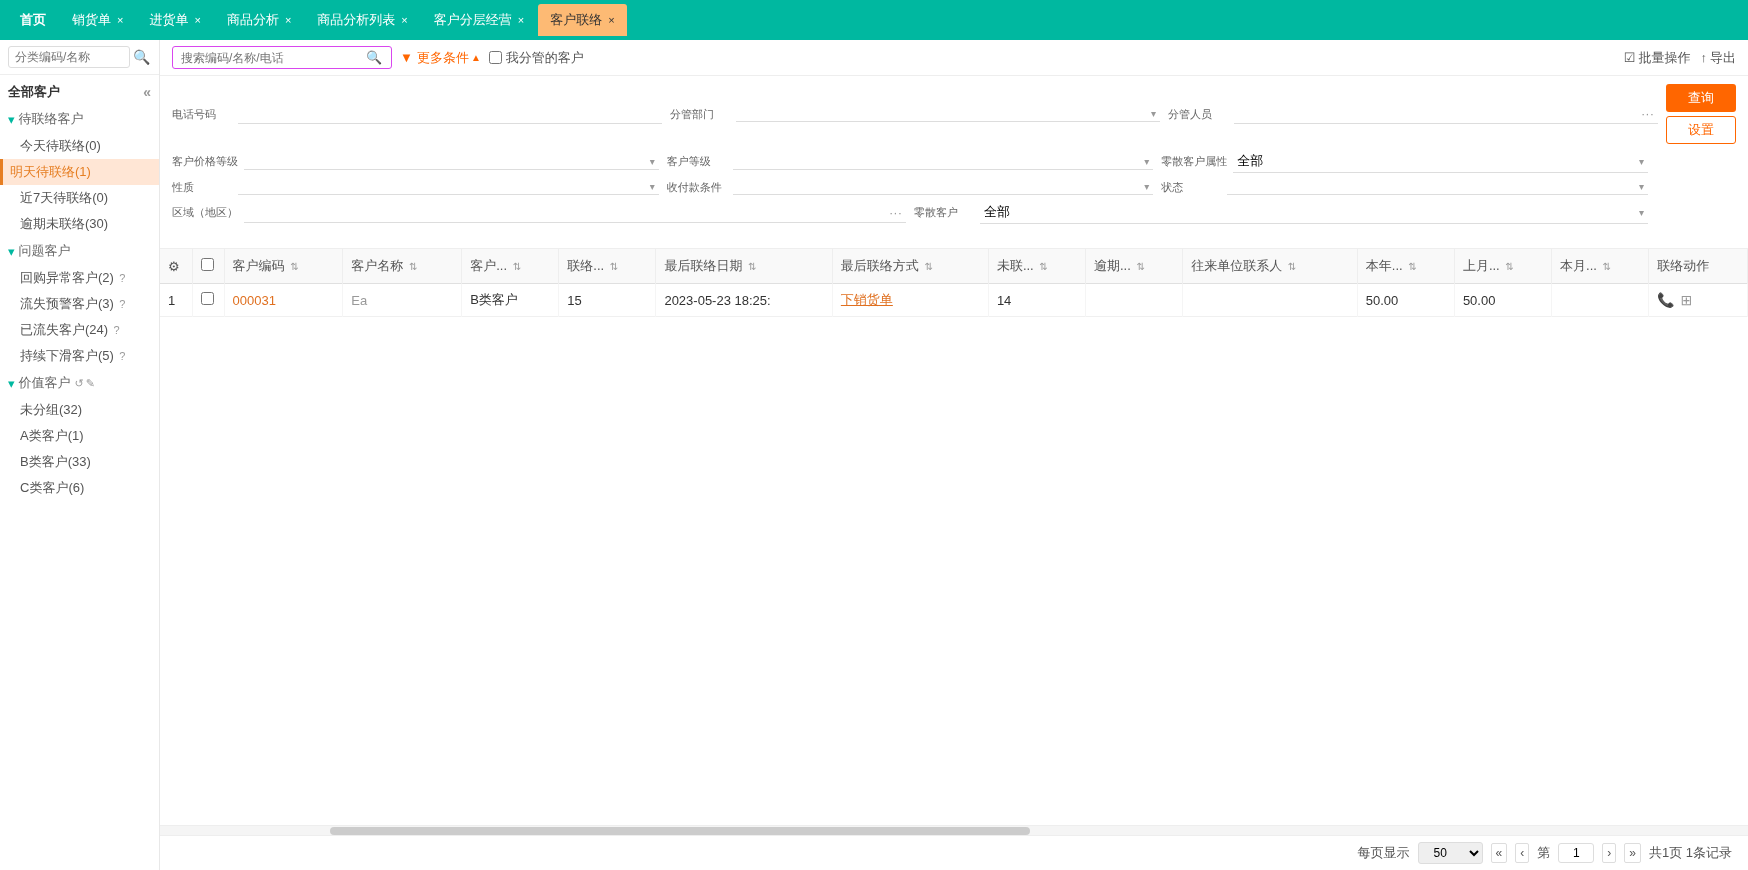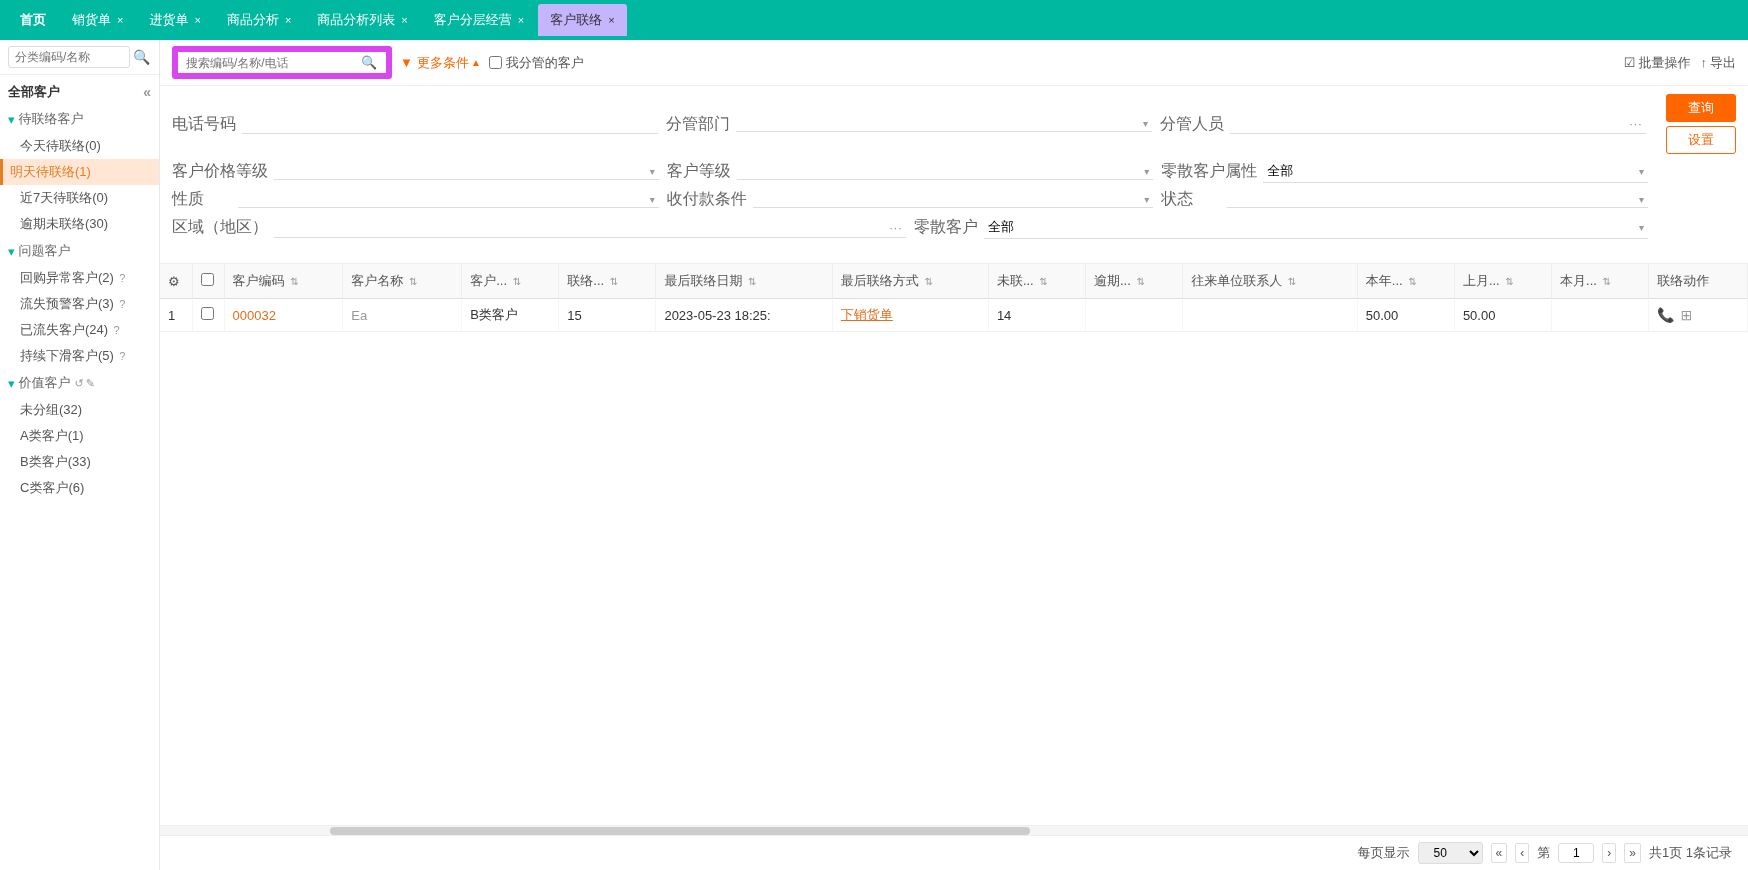--- a/index.html
+++ b/index.html
@@ -19,21 +19,21 @@
       padding: 4px 12px;
       cursor: pointer;
       border-radius: 3px 3px 0 0;
       white-space: nowrap;
       font-size: 13px;
       display: flex;
       align-items: center;
       gap: 4px;
       height: 32px;
     }
-    .nav-item.active { background: #c4b5fd; color: #333; border-radius: 3px 3px 0 0; }
+    .nav-item.active { background: #fdba74; color: #333; border-radius: 3px 3px 0 0; }
     .nav-item .close-x { font-size: 11px; color: inherit; margin-left: 2px; }
     .nav-home { font-weight: bold; }
 
     
     .main-layout {
       display: flex;
       height: calc(100vh - 40px);
     }
 
     
@@ -108,21 +108,21 @@
       background: #fff;
       padding: 6px 12px;
       display: flex;
       align-items: center;
       gap: 8px;
       border-bottom: 1px solid #eee;
     }
     .filter-search-wrap {
       display: flex;
       align-items: center;
-      border: 6px solid #d946ef;
+      border: 1px solid #d946ef;
       border-radius: 3px;
       padding: 3px 8px;
       width: 220px;
       background: #fff;
     }
     .filter-search-wrap input {
       border: none;
       outline: none;
       font-size: 12px;
       color: #999;
@@ -184,21 +184,21 @@
     }
     .adv-filter-row:last-child { margin-bottom: 16px; }
     .filter-field {
       display: flex;
       align-items: center;
       flex: 1;
       min-width: 0;
     }
     .filter-label {
       color: #666;
-      font-size: 16px;
+      font-size: 11px;
       white-space: nowrap;
       margin-right: 6px;
       min-width: 60px;
     }
     .filter-input {
       flex: 1;
       border: none;
       border-bottom: 1px solid #ddd;
       outline: none;
       font-size: 12px;
@@ -483,21 +483,21 @@
             <span class="caret">▾</span>
           </div>
         </div>
         <div class="filter-field" style="flex:2">
           <span class="filter-label">分管人员</span>
           <div class="filter-select">
             <span class="filter-select-text"></span>
             <span class="filter-select-dots">···</span>
           </div>
         </div>
-        <div class="btn-group-vert" style="margin-left:12px">
+        <div class="btn-group-vert" style="margin-left:0">
           <button class="btn-query">查询</button>
           <button class="btn-setting">设置</button>
         </div>
       </div>
 
       <div class="adv-filter-row">
         <div class="filter-field" style="flex:2">
           <span class="filter-label">客户价格等级</span>
           <div class="filter-select">
             <span class="filter-select-text"></span>
@@ -628,21 +628,21 @@
             </th>
           </tr>
         </thead>
         <tbody>
           <tr>
             <td><span>1</span></td>
             <td>
               <input type="checkbox" style="">
             </td>
             <td>
-              <span style="color:#e07020;cursor:pointer">000032</span>
+              <span style="color:#e07020;cursor:pointer">000031</span>
             </td>
             <td>
               <span style="color:#999">Ea</span>
             </td>
             <td>
               <span>B类客户</span>
             </td>
             <td>
               <span>15</span>
             </td>

